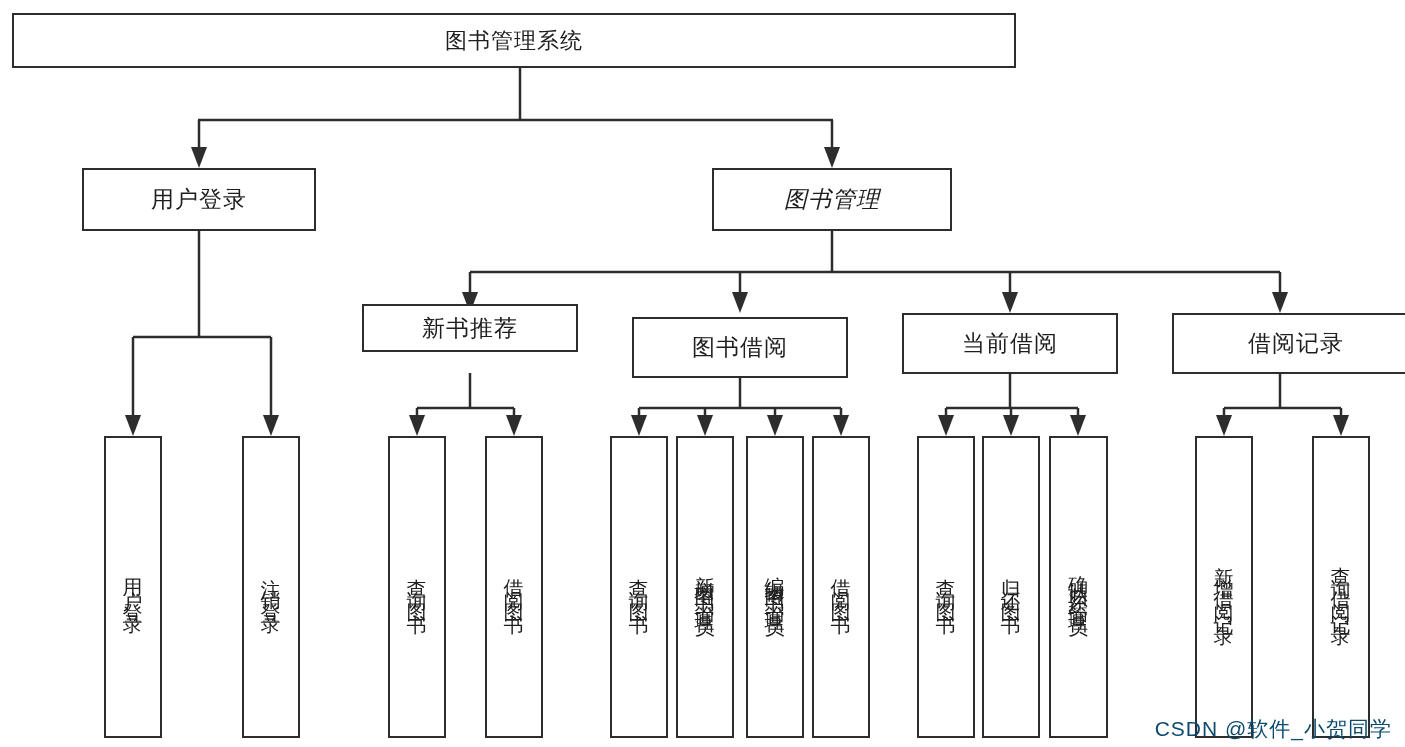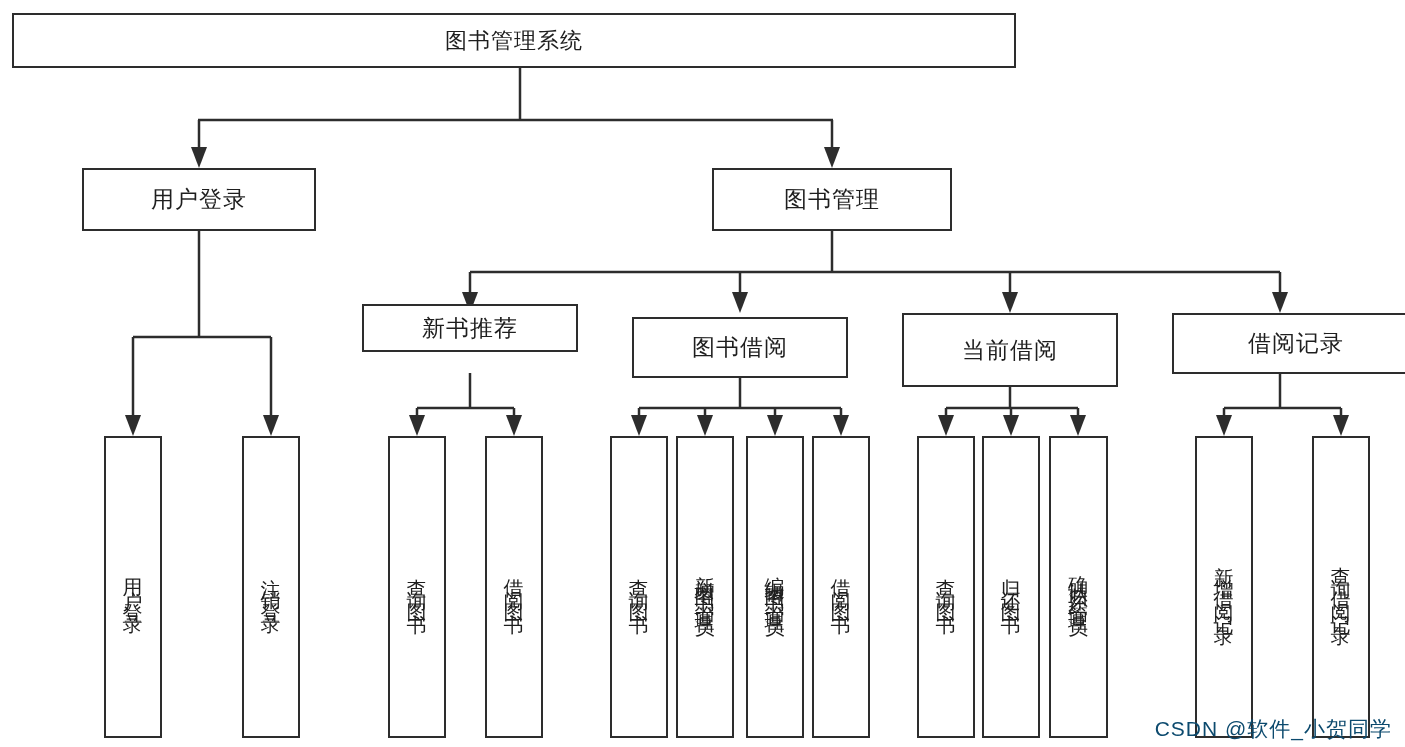--- a/index.html
+++ b/index.html
@@ -89,31 +89,31 @@
       <polygon points="1333,415 1349,415 1341,436" fill="#2d2d2d"></polygon>
     </svg>
 
   <div class="hbox root" style="left:12px;top:13px;width:1004px;height:55px;">
     <span>图书管理系统</span>
   </div>
 
   <div class="hbox" style="left:82px;top:168px;width:234px;height:63px;">
     <span>用户登录</span>
   </div>
-  <div class="hbox" style="left:712px;top:168px;width:240px;height:63px;">
+  <div class="hbox" style="left:712px;top:168px;width:240px;height:63px;font-style:italic;">
     <span>图书管理</span>
   </div>
 
   <div class="hbox" style="left:362px;top:304px;width:216px;height:48px;">
     <span>新书推荐</span>
   </div>
   <div class="hbox" style="left:632px;top:317px;width:216px;height:61px;">
     <span>图书借阅</span>
   </div>
-  <div class="hbox" style="left:902px;top:313px;width:216px;height:74px;">
+  <div class="hbox" style="left:902px;top:313px;width:216px;height:61px;">
     <span>当前借阅</span>
   </div>
   <div class="hbox" style="left:1172px;top:313px;width:248px;height:61px;">
     <span>借阅记录</span>
   </div>
 
   <div class="vbox" style="left:104px;">
     <span class="vtext">用户登录</span>
   </div>
   <div class="vbox" style="left:242px;">

